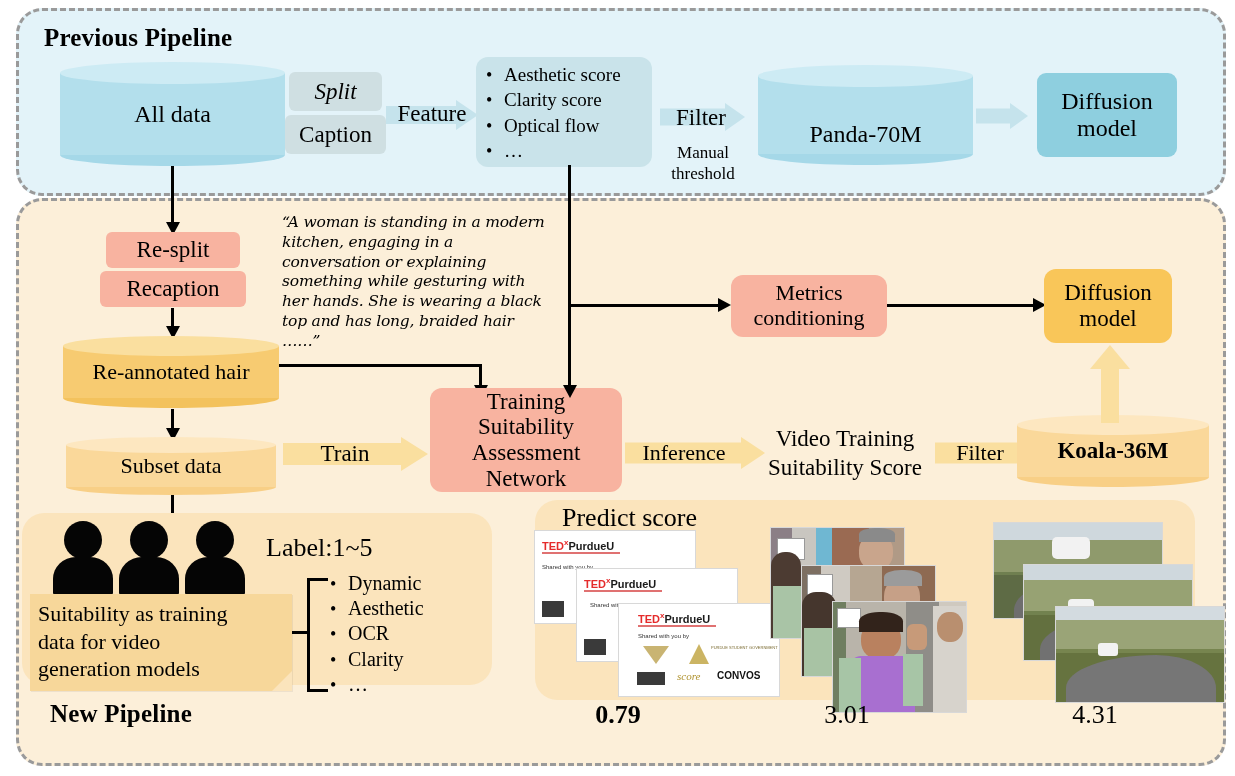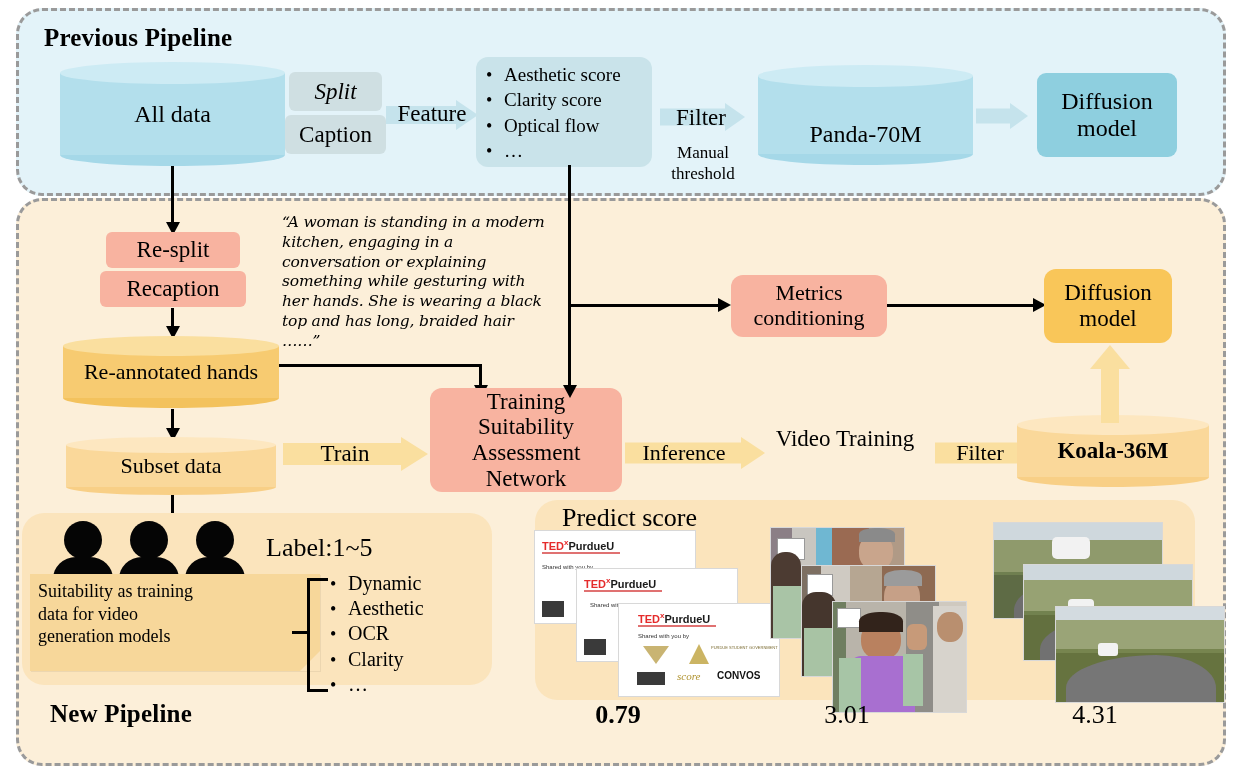--- a/index.html
+++ b/index.html
@@ -160,21 +160,21 @@
 
 <div class="vline" style="left:171px;top:308px;height:20px;"></div>
 <div class="vhead" style="left:166px;top:326px;"></div>
 
 <div class="caption-text" style="left:282px;top:213px;width:272px;">“A woman is standing in a modern kitchen, engaging in a conversation or explaining something while gesturing with her hands. She is wearing a black top and has long, braided hair ……”</div>
 
 <div class="cyl cyl-or" style="left:63px;top:336px;width:216px;height:72px;">
   <div class="bot" style="height:20px;"></div>
   <div class="body" style="top:10px;bottom:10px;"></div>
   <div class="top" style="height:20px;"></div>
-  <div class="lab" style="font-size:22px;">Re-annotated hands</div>
+  <div class="lab" style="font-size:22px;">Re-annotated hair</div>
 </div>
 
 <div class="hline" style="left:279px;top:364px;width:203px;"></div>
 <div class="vline" style="left:479px;top:364px;height:23px;"></div>
 <div class="vhead" style="left:474px;top:385px;"></div>
 
 <div class="vline" style="left:171px;top:409px;height:21px;"></div>
 <div class="vhead" style="left:166px;top:428px;"></div>
 
 <div class="cyl cyl-or2" style="left:66px;top:437px;width:210px;height:58px;">
@@ -226,20 +226,21 @@
 </div>
 
 <div class="barrow" style="left:625px;top:437px;width:140px;height:32px;">
   <div class="shaft" style="width:116px;height:21px;background:#fadf9f;"></div>
   <div class="head" style="border-width:16px 0 16px 24px;border-left-color:#fadf9f;"></div>
 </div>
 <div class="abs" style="left:626px;top:437px;width:116px;text-align:center;font-size:22px;line-height:32px;">Inference</div>
 
 <div class="abs" style="left:755px;top:425px;width:180px;text-align:center;font-size:23px;line-height:1.25;">
   <div>Video Training</div>
+  <div>Suitability Score</div>
 </div>
 
 <div class="barrow" style="left:935px;top:437px;width:110px;height:32px;">
   <div class="shaft" style="width:88px;height:21px;background:#fadf9f;"></div>
   <div class="head" style="border-width:16px 0 16px 23px;border-left-color:#fadf9f;"></div>
 </div>
 <div class="abs" style="left:936px;top:437px;width:88px;text-align:center;font-size:22px;line-height:32px;">Filter</div>
 
 <div class="cyl cyl-or2" style="left:1017px;top:415px;width:192px;height:72px;">
   <div class="bot" style="height:20px;"></div>
@@ -264,21 +265,21 @@
   <div class="head" style="top:0;width:38px;height:38px;"></div>
   <div class="body" style="top:36px;width:60px;height:38px;"></div>
 </div>
 <div class="person" style="left:184px;top:521px;width:62px;height:72px;">
   <div class="head" style="top:0;width:38px;height:38px;"></div>
   <div class="body" style="top:36px;width:60px;height:38px;"></div>
 </div>
 
 <div class="abs" style="left:266px;top:533px;font-size:26px;font-weight:normal;">Label:1~5</div>
 
-<div class="note" style="left:30px;top:574px;width:290px;height:97px;font-size:18px;padding:6px 10px 0 8px;box-sizing:border-box;">
+<div class="note" style="left:30px;top:594px;width:262px;height:97px;font-size:22px;padding:6px 10px 0 8px;box-sizing:border-box;">
   <div>Suitability as training</div>
   <div>data for video</div>
   <div>generation models</div>
   <div class="fold"></div>
 </div>
 
 <div class="brace" style="left:307px;top:578px;width:18px;height:108px;"></div>
 <div class="hline" style="left:292px;top:631px;width:18px;"></div>
 
 <div class="bullets" style="left:330px;top:571px;width:150px;font-size:20px;line-height:1.26;">

